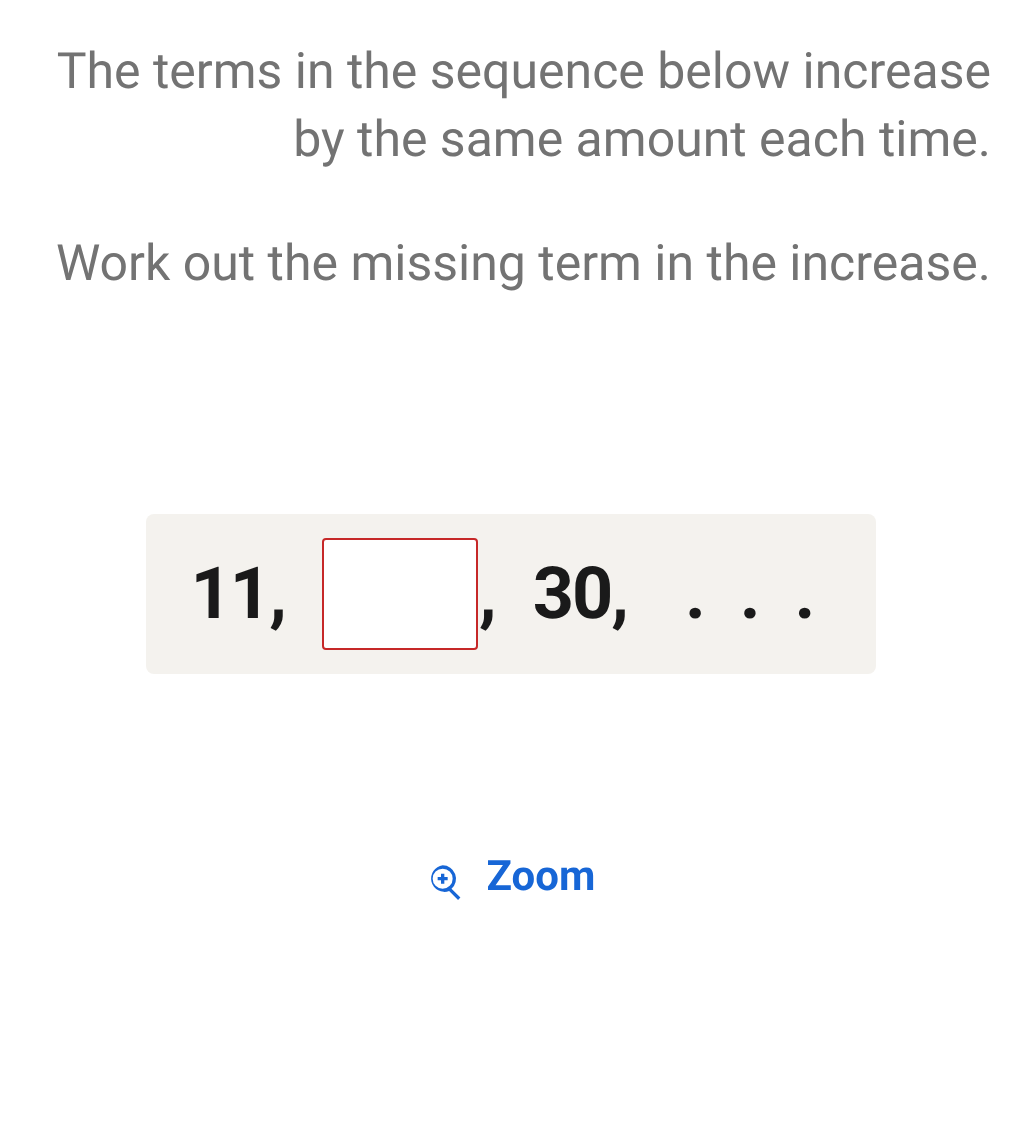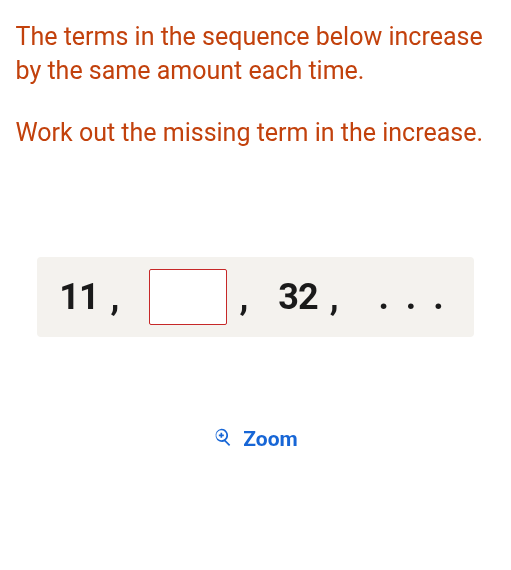--- a/index.html
+++ b/index.html
@@ -12,37 +12,37 @@
     height: 570px;
     background: #ffffff;
     font-family: -apple-system, BlinkMacSystemFont, "Segoe UI", Roboto, Helvetica, Arial, sans-serif;
     color: #323949;
     display: flex;
     flex-direction: column;
     align-items: center;
     padding-top: 20px;
   }
   .prompt {
-    text-align: left;
+    text-align: right;
     font-size: 25px;
     line-height: 1.35;
-    color: #c2410c;
+    color: #737373;
     max-width: 480px;
   }
   .prompt p {
     margin-bottom: 28px;
   }
   .sequence-wrap {
     margin-top: 80px;
     background: #f4f2ee;
     border-radius: 4px;
     padding: 12px 26px 12px 22px;
     display: flex;
     align-items: center;
-    gap: 12px;
+    gap: 0;
     font-weight: 700;
     color: #1a1a1a;
   }
   .term {
     font-size: 36px;
     letter-spacing: -1px;
   }
   .comma {
     font-size: 36px;
     margin-right: 18px;
@@ -58,21 +58,21 @@
     vertical-align: middle;
   }
   .ellipsis {
     font-size: 36px;
     letter-spacing: 4px;
     margin-left: 10px;
   }
   .zoom-btn {
     margin-top: 90px;
     display: flex;
-    align-items: flex-start;
+    align-items: flex-end;
     gap: 10px;
     color: #1766d6;
     font-weight: 700;
     font-size: 21px;
     cursor: pointer;
     background: none;
     border: none;
     font-family: inherit;
   }
   .zoom-icon {
@@ -93,21 +93,21 @@
 <div class="prompt">
   <p>The terms in the sequence below increase by the same amount each time.</p>
   <p>Work out the missing term in the increase.</p>
 </div>
 
 <div class="sequence-wrap">
   <span class="term">11</span>
     <span class="comma">,</span>
   <span class="blank"></span>
     <span class="comma">,</span>
-  <span class="term">32</span>
+  <span class="term">30</span>
     <span class="comma">,</span>
   <span class="ellipsis">. . .</span>
 </div>
 
 <button class="zoom-btn">
   <span class="zoom-icon">
     <svg viewBox="0 0 24 24" fill="#1766d6">
       <path d="M10 2a8 8 0 015.292 13.999l5.354 5.355-1.414 1.414-5.355-5.354A8 8 0 1110 2zm0 2a6 6 0 100 12 6 6 0 000-12zm-1 3h2v2h2v2h-2v2H9v-2H7V9h2V7z"></path>
     </svg>
   </span>

